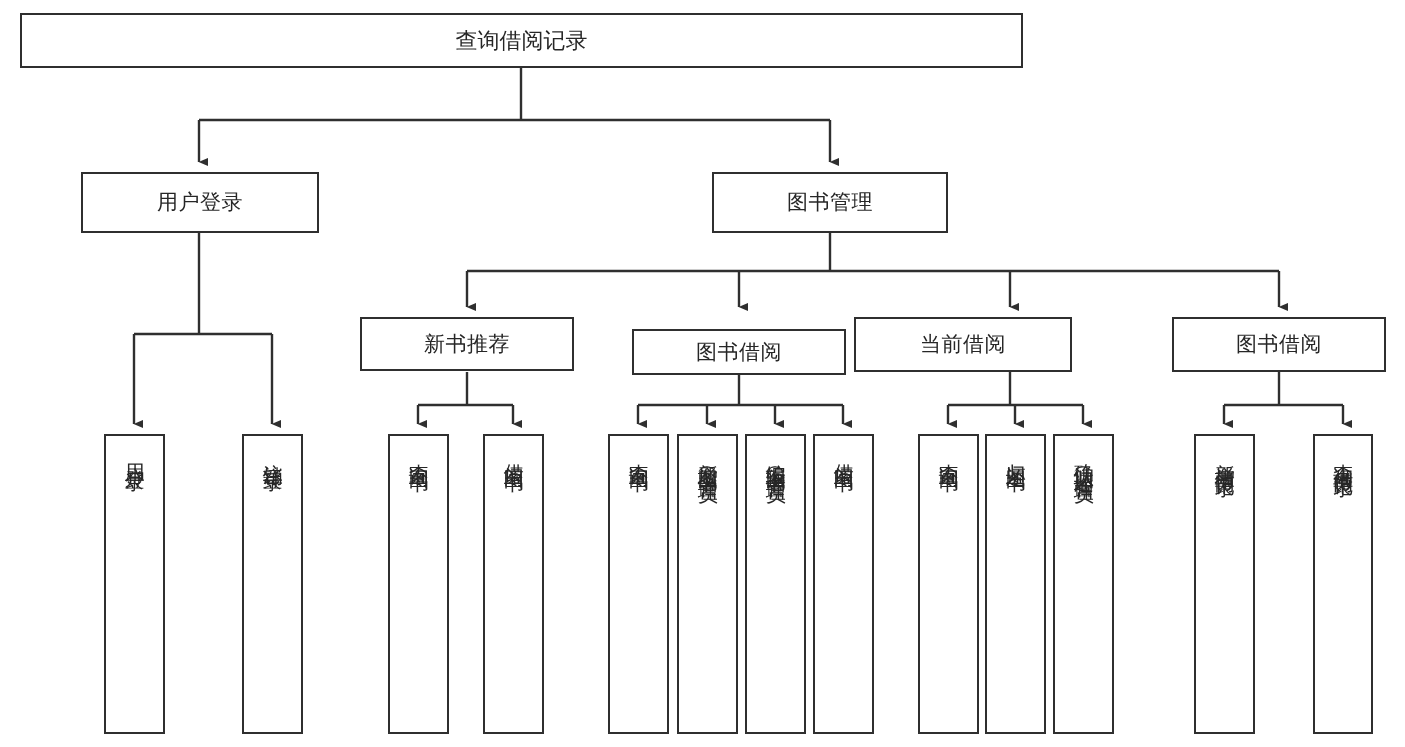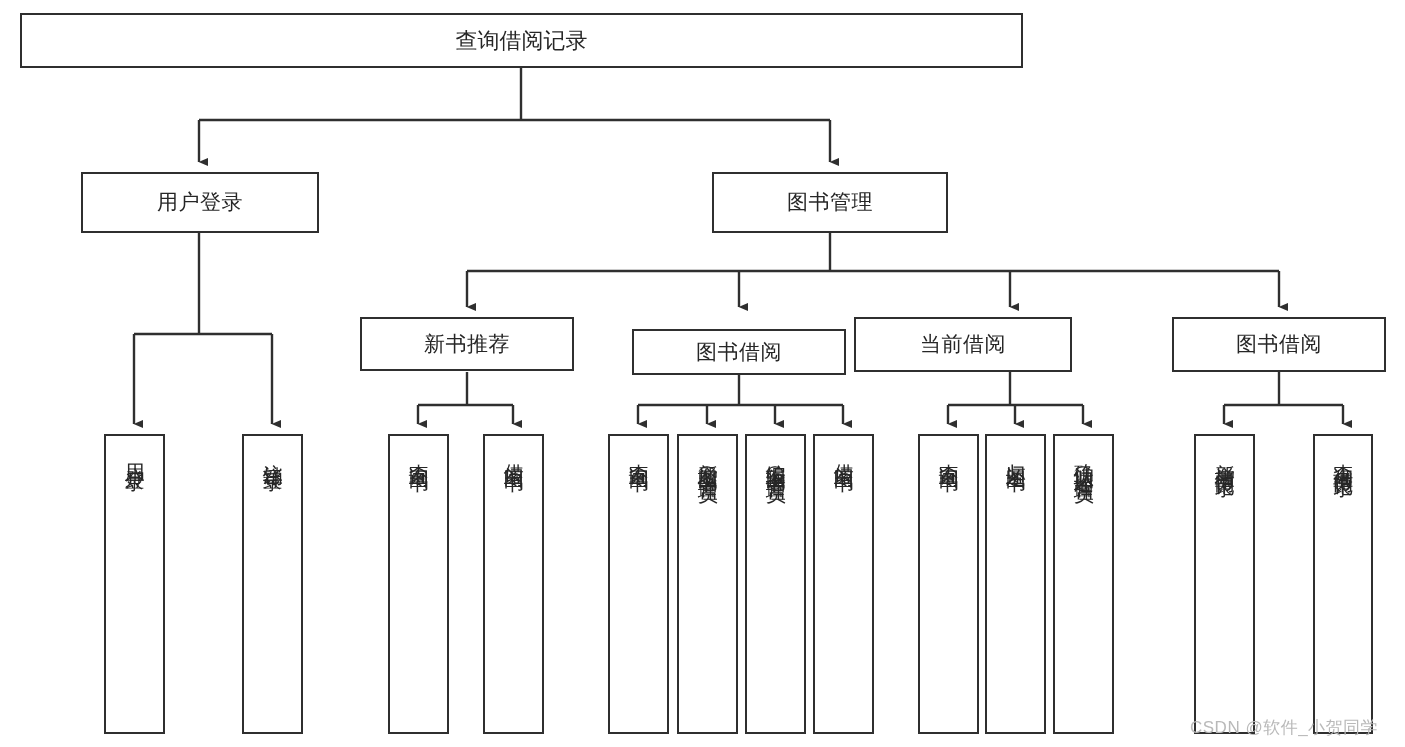--- a/index.html
+++ b/index.html
@@ -171,15 +171,14 @@
   <div class="node leaf" id="node-leaf-10" style="left: 1053px; top: 434px; width: 61px; height: 300px;">
     <span class="vtext">确认归还（管理员）</span>
   </div>
   <div class="node leaf" id="node-leaf-11" style="left: 1194px; top: 434px; width: 61px; height: 300px;">
     <span class="vtext">新增借阅记录</span>
   </div>
   <div class="node leaf" id="node-leaf-12" style="left: 1313px; top: 434px; width: 60px; height: 300px;">
     <span class="vtext">查询借阅记录</span>
   </div>
 
-  <div class="watermark" id="watermark-el" style="left: 1190px; top: 716px; color: rgb(185, 185, 185);">CSDN @软件_小贺同学</div>
 
 </div>
 
 </body></html>

